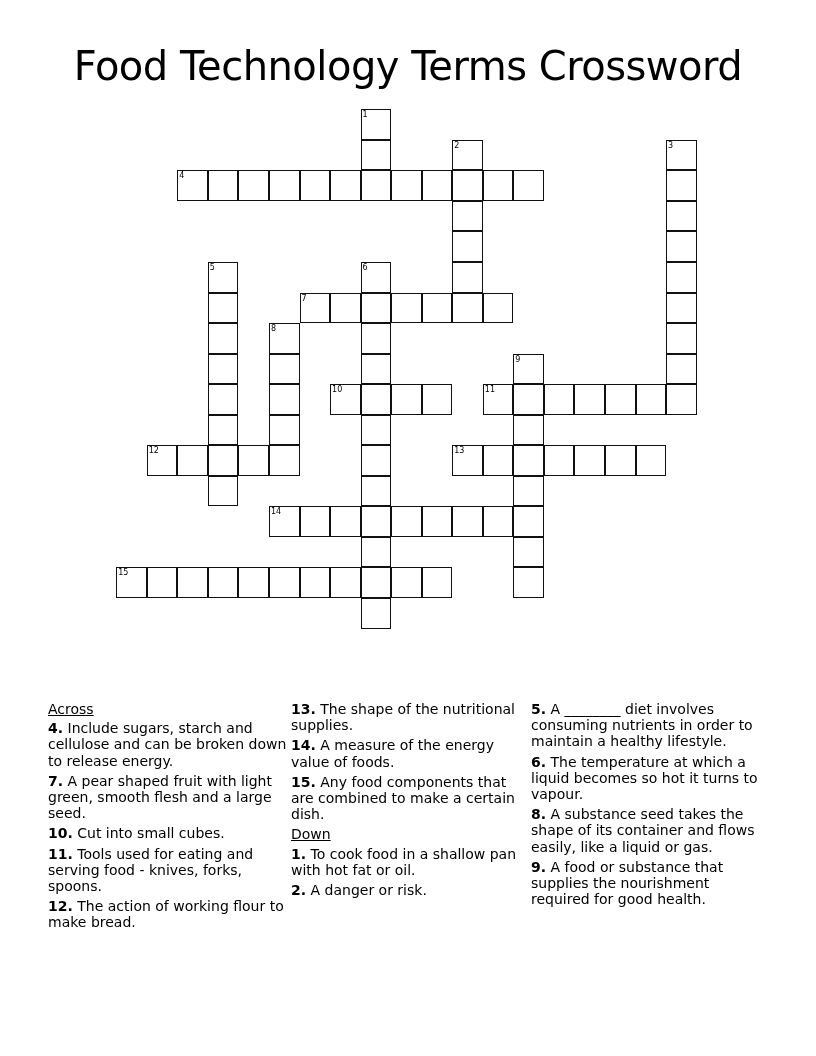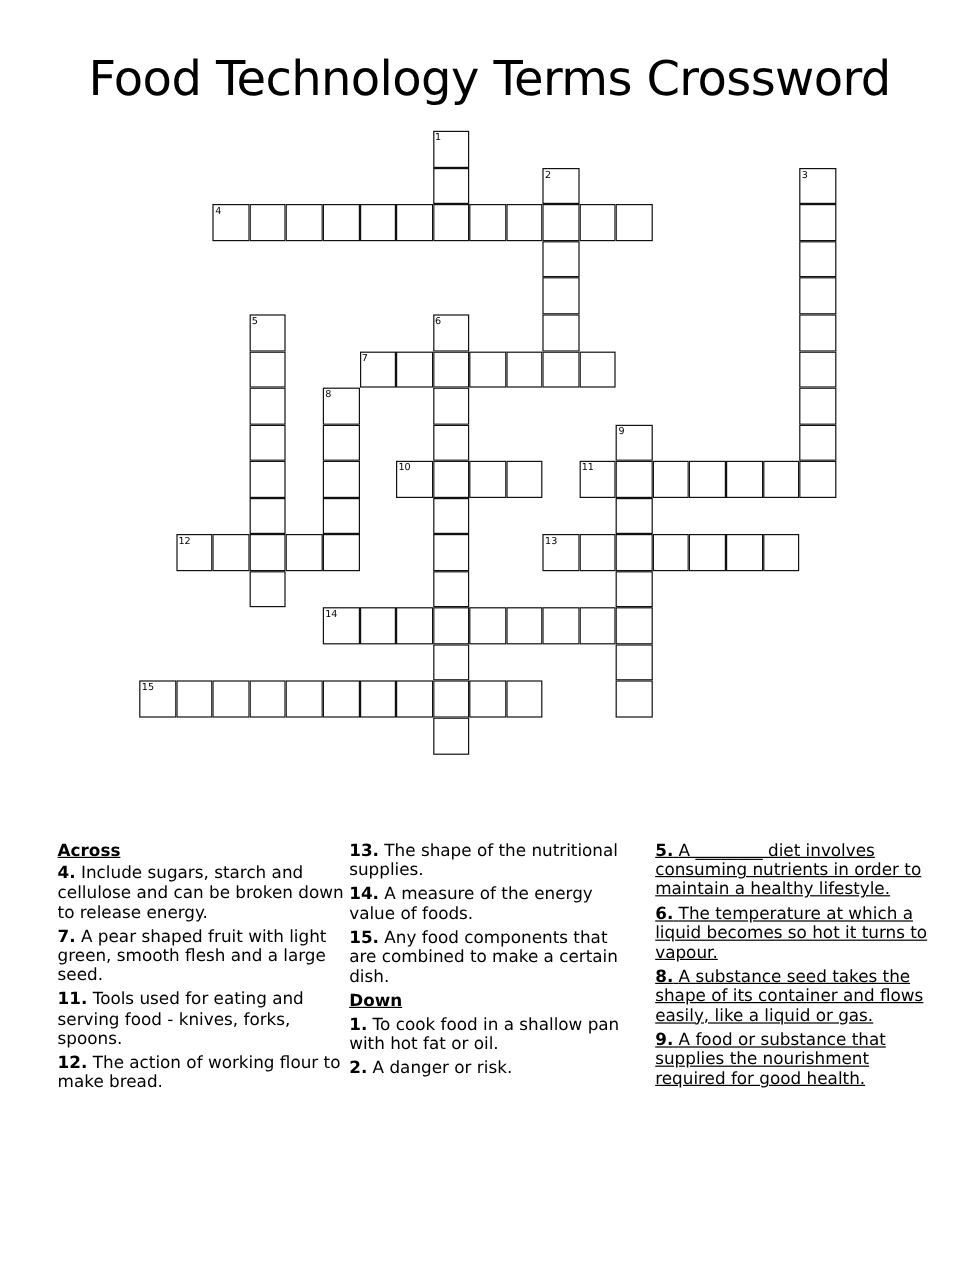--- a/index.html
+++ b/index.html
@@ -10,22 +10,22 @@
            font-weight: normal; line-height: 60px; }
   .grid { position: absolute; left: 0; top: 0; width: 816px; height: 680px; }
   .cell { position: absolute; width: 30.55px; height: 30.55px; box-sizing: border-box;
           border: 1.6px solid #111; margin-left: -0.8px; margin-top: -0.8px; background: #fff; }
   .cell .num { position: absolute; left: 1px; top: 0px; font-size: 8px; line-height: 9px;
                font-family: "DejaVu Sans", sans-serif; }
   .clues { position: absolute; top: 701px; font-size: 14px; line-height: 16.2px; }
   .col { position: absolute; top: 0; }
   .col1 { left: 48px; width: 240px; }
   .col2 { left: 291px; width: 238px; }
-  .col3 { left: 546px; width: 240px; text-decoration: underline; }
-  .heading { font-weight: bold; text-decoration: underline; margin-bottom: 3px; display: block; }
+  .col3 { left: 531px; width: 240px; }
+  .heading { font-weight: normal; text-decoration: underline; margin-bottom: 3px; display: block; }
   .clue { margin-bottom: 4px; }
   .clue b { font-weight: bold; text-align: right; }
 </style>
 </head>
 <body>
 
 <div class="title">Food Technology Terms Crossword</div>
 
 <div class="grid" id="grid">
     <div class="cell" style="left: 361.4px; top: 110px;">
@@ -158,20 +158,21 @@
     <div class="cell" style="left: 330.85px; top: 568.25px;"></div>
     <div class="cell" style="left: 391.95px; top: 568.25px;"></div>
     <div class="cell" style="left: 422.5px; top: 568.25px;"></div>
   </div>
 
 <div class="clues">
   <div class="col col1">
     <span class="heading">Across</span>
     <div class="clue"><b>4.</b> <span>Include sugars, starch and cellulose and can be broken down to release energy.</span></div>
     <div class="clue"><b>7.</b> <span>A pear shaped fruit with light green, smooth flesh and a large seed.</span></div>
+    <div class="clue"><b>10.</b> <span>Cut into small cubes.</span></div>
     <div class="clue"><b>11.</b> <span>Tools used for eating and serving food - knives, forks, spoons.</span></div>
     <div class="clue"><b>12.</b> <span>The action of working flour to make bread.</span></div>
   </div>
   <div class="col col2">
     <div class="clue"><b>13.</b> <span>The shape of the nutritional supplies.</span></div>
     <div class="clue"><b>14.</b> <span>A measure of the energy value of foods.</span></div>
     <div class="clue"><b>15.</b> <span>Any food components that are combined to make a certain dish.</span></div>
     <span class="heading">Down</span>
     <div class="clue"><b>1.</b> <span>To cook food in a shallow pan with hot fat or oil.</span></div>
     <div class="clue"><b>2.</b> <span>A danger or risk.</span></div>

